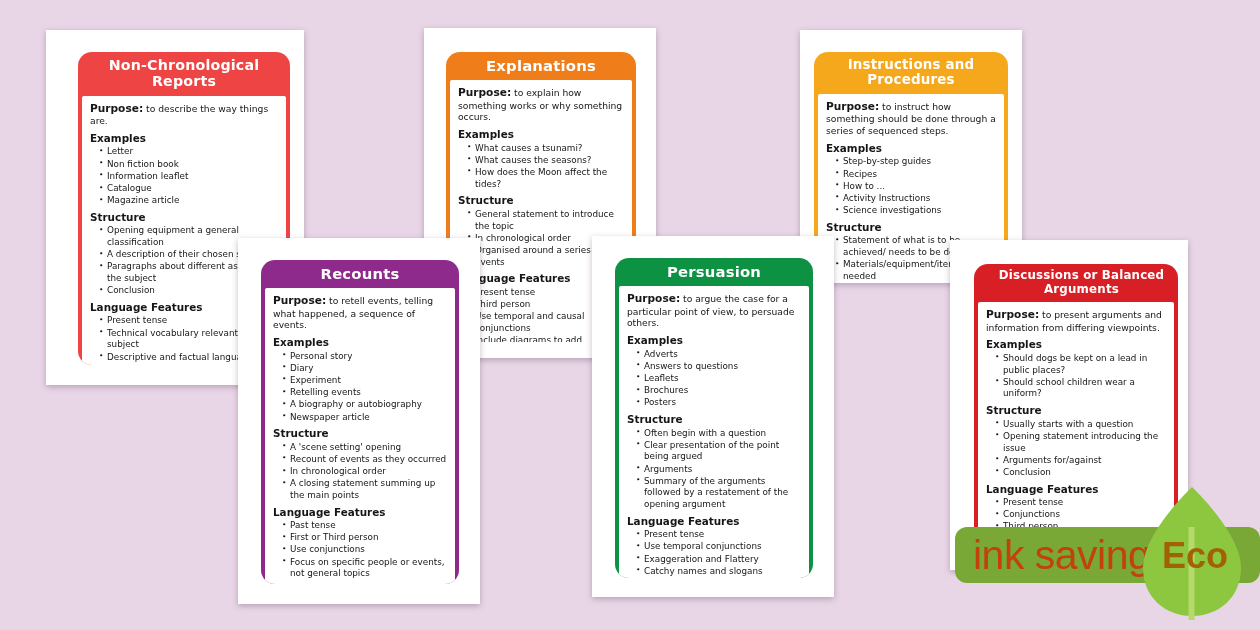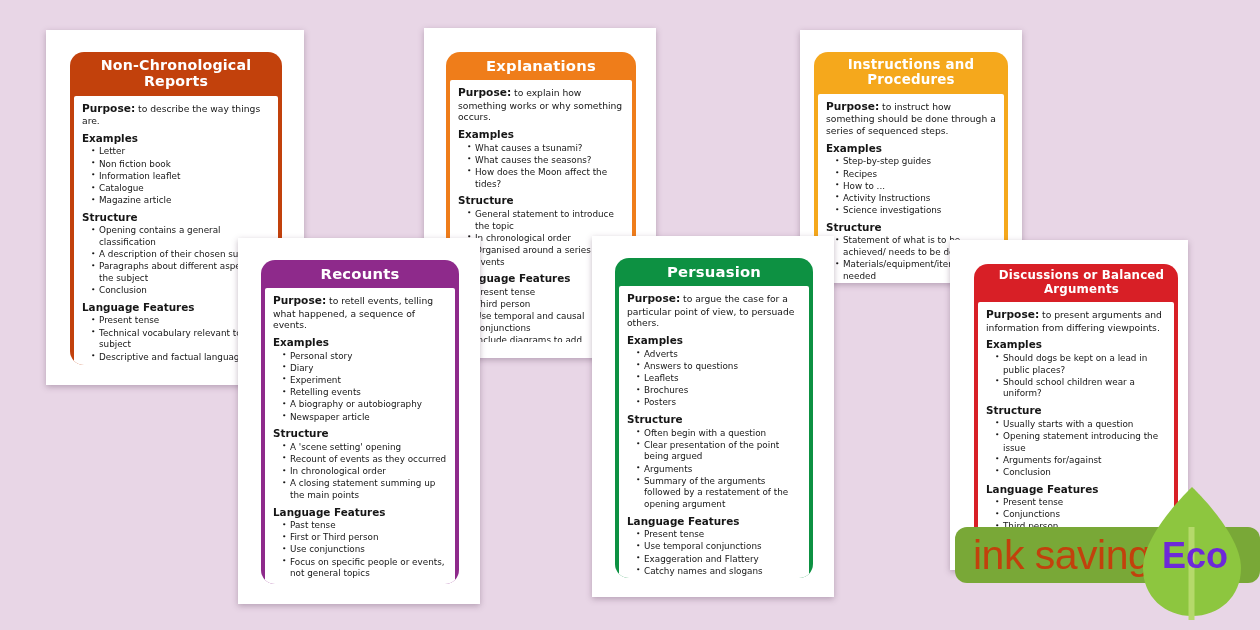--- a/index.html
+++ b/index.html
@@ -126,49 +126,49 @@
     width: 104px;
     height: 133px;
   }
   #eco-eco-label {
     position: absolute;
     left: 207px;
     top: 8px;
     font-family: "Liberation Sans", sans-serif;
     font-size: 36px;
     font-weight: bold;
-    color: #6d28d9;
+    color: #a16207;
     line-height: 42px;
     text-align: center;
   }
 </style>
 </head>
 <body style="background: rgb(232, 214, 230);">
 
 <div id="stage">
 
   <div class="sheet" style="left:46px; top:30px; width:258px; height:355px;">
-    <div class="card" style="left:24px; top:22px; width:212px; height:313px; background:#c2410c;">
+    <div class="card" style="left:32px; top:22px; width:212px; height:313px; background:#ef4444;">
       <div class="card-head" style="font-size:14.2px;">Non-Chronological Reports</div>
       <div class="card-body">
         <p class="purpose">
           <b>Purpose:</b>
           <span>to describe the way things are.</span>
         </p>
         <div class="sec-title">Examples</div>
         <ul class="items">
           <li>Letter</li>
           <li>Non fiction book</li>
           <li>Information leaflet</li>
           <li>Catalogue</li>
           <li>Magazine article</li>
         </ul>
         <div class="sec-title">Structure</div>
         <ul class="items">
-          <li>Opening contains a general classification</li>
+          <li>Opening equipment a general classification</li>
           <li>A description of their chosen subject</li>
           <li>Paragraphs about different aspects of the subject</li>
           <li>Conclusion</li>
         </ul>
         <div class="sec-title">Language Features</div>
         <ul class="items">
           <li>Present tense</li>
           <li>Technical vocabulary relevant to the subject</li>
           <li>Descriptive and factual language</li>
           <li>General language</li>

